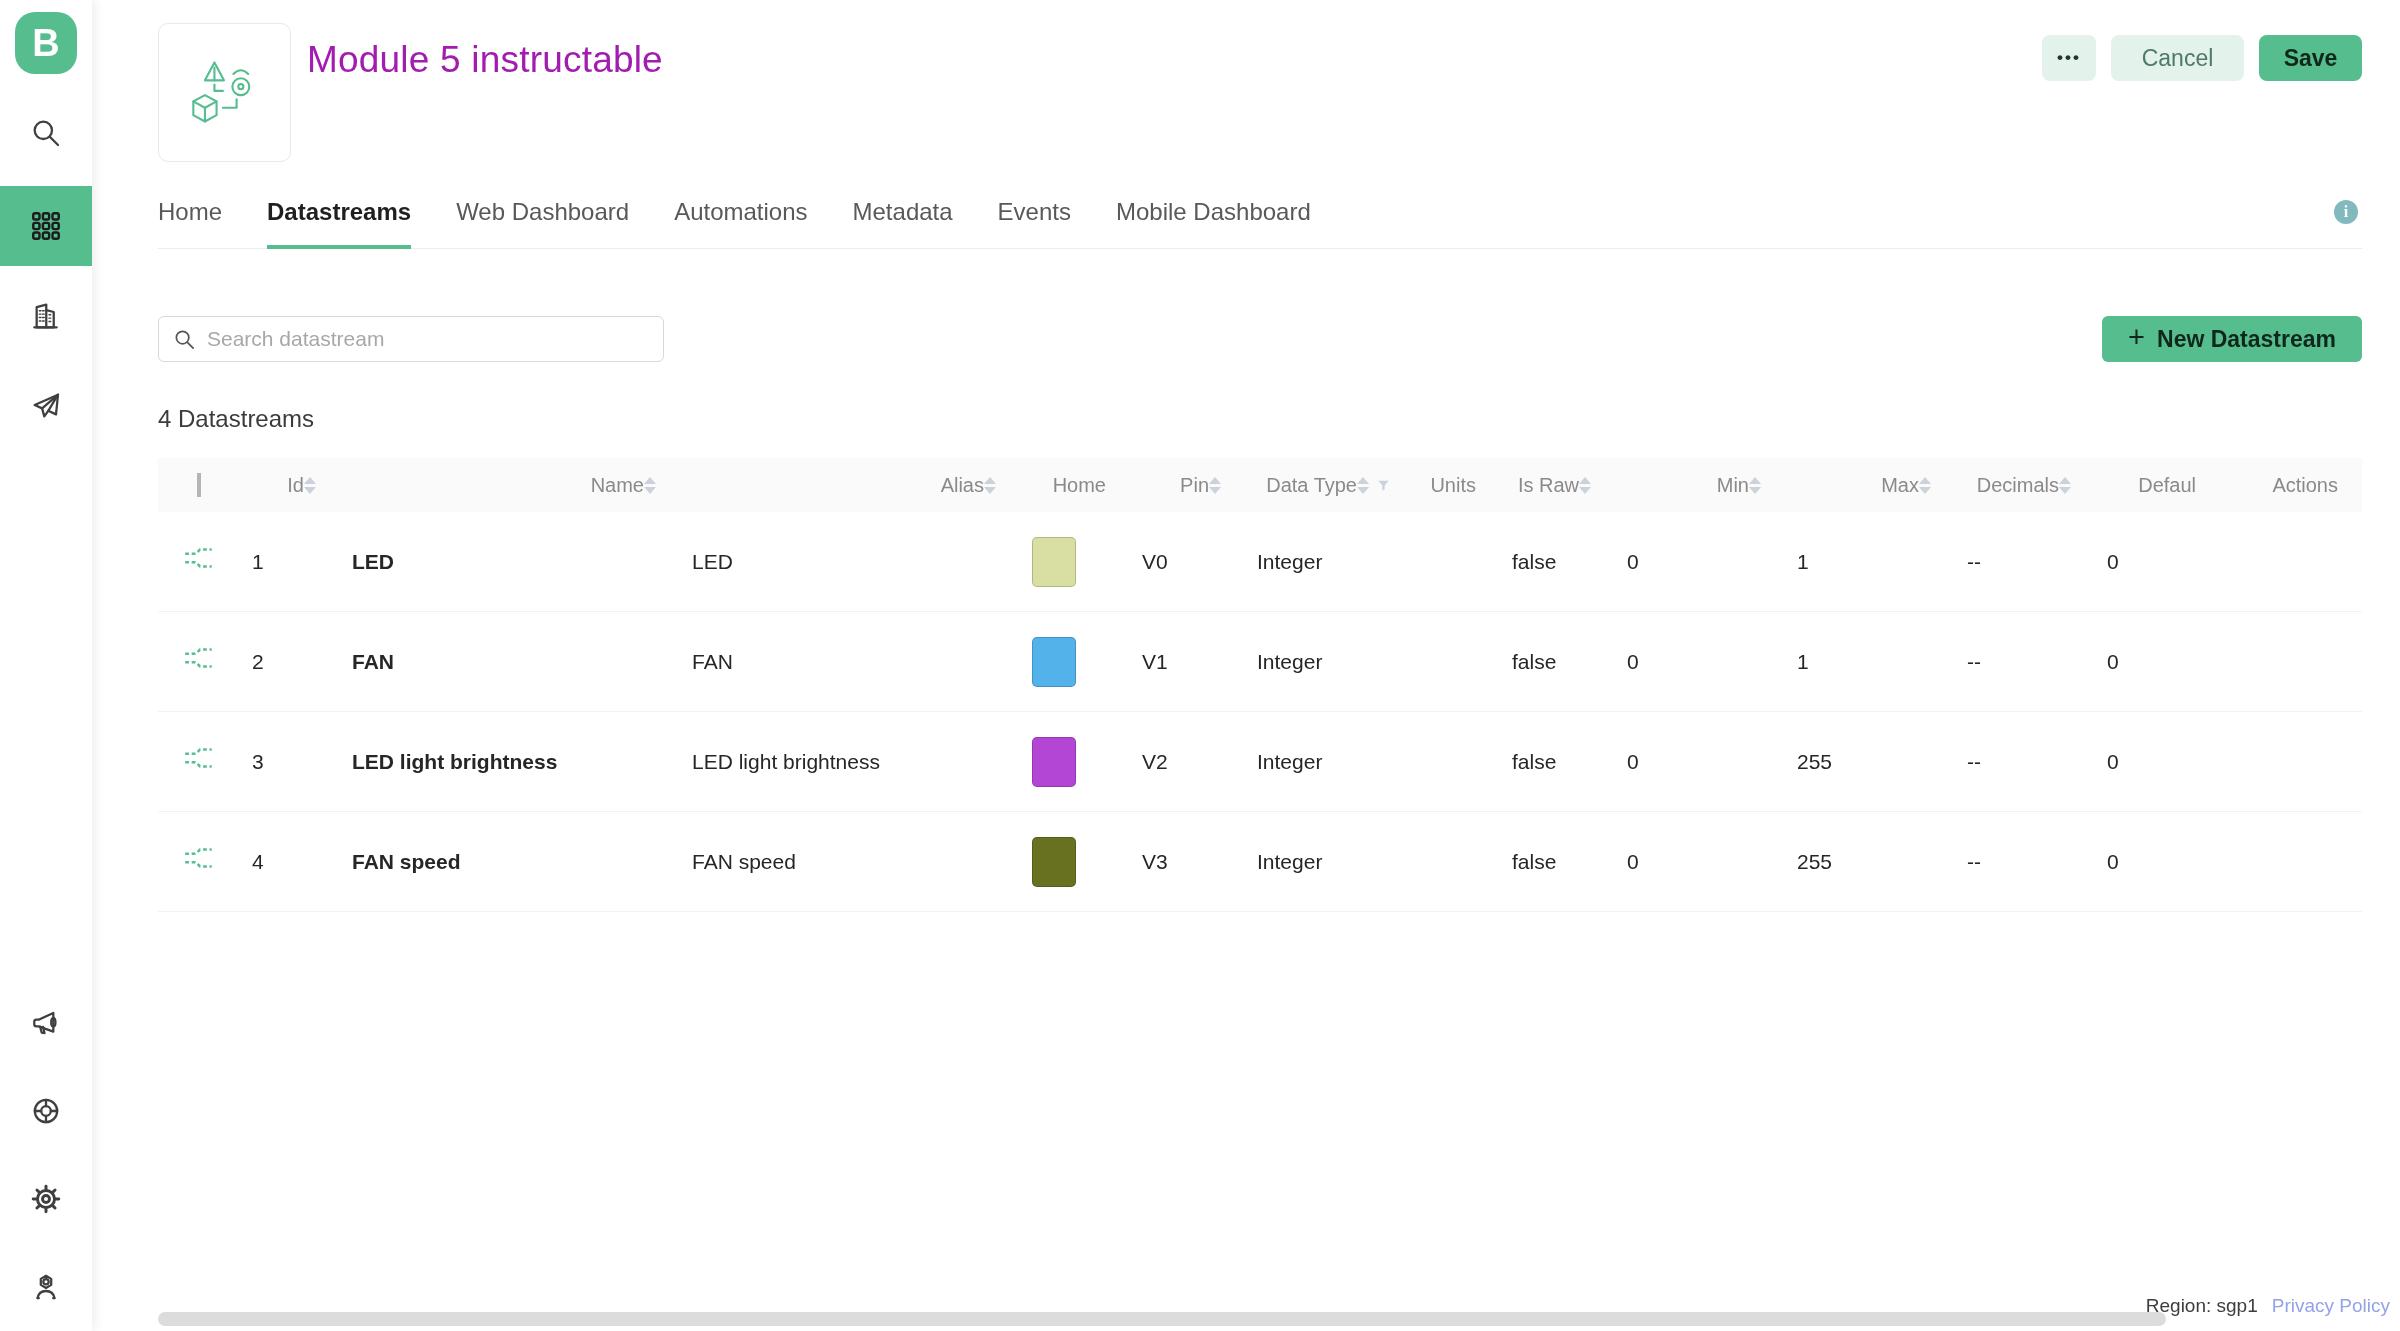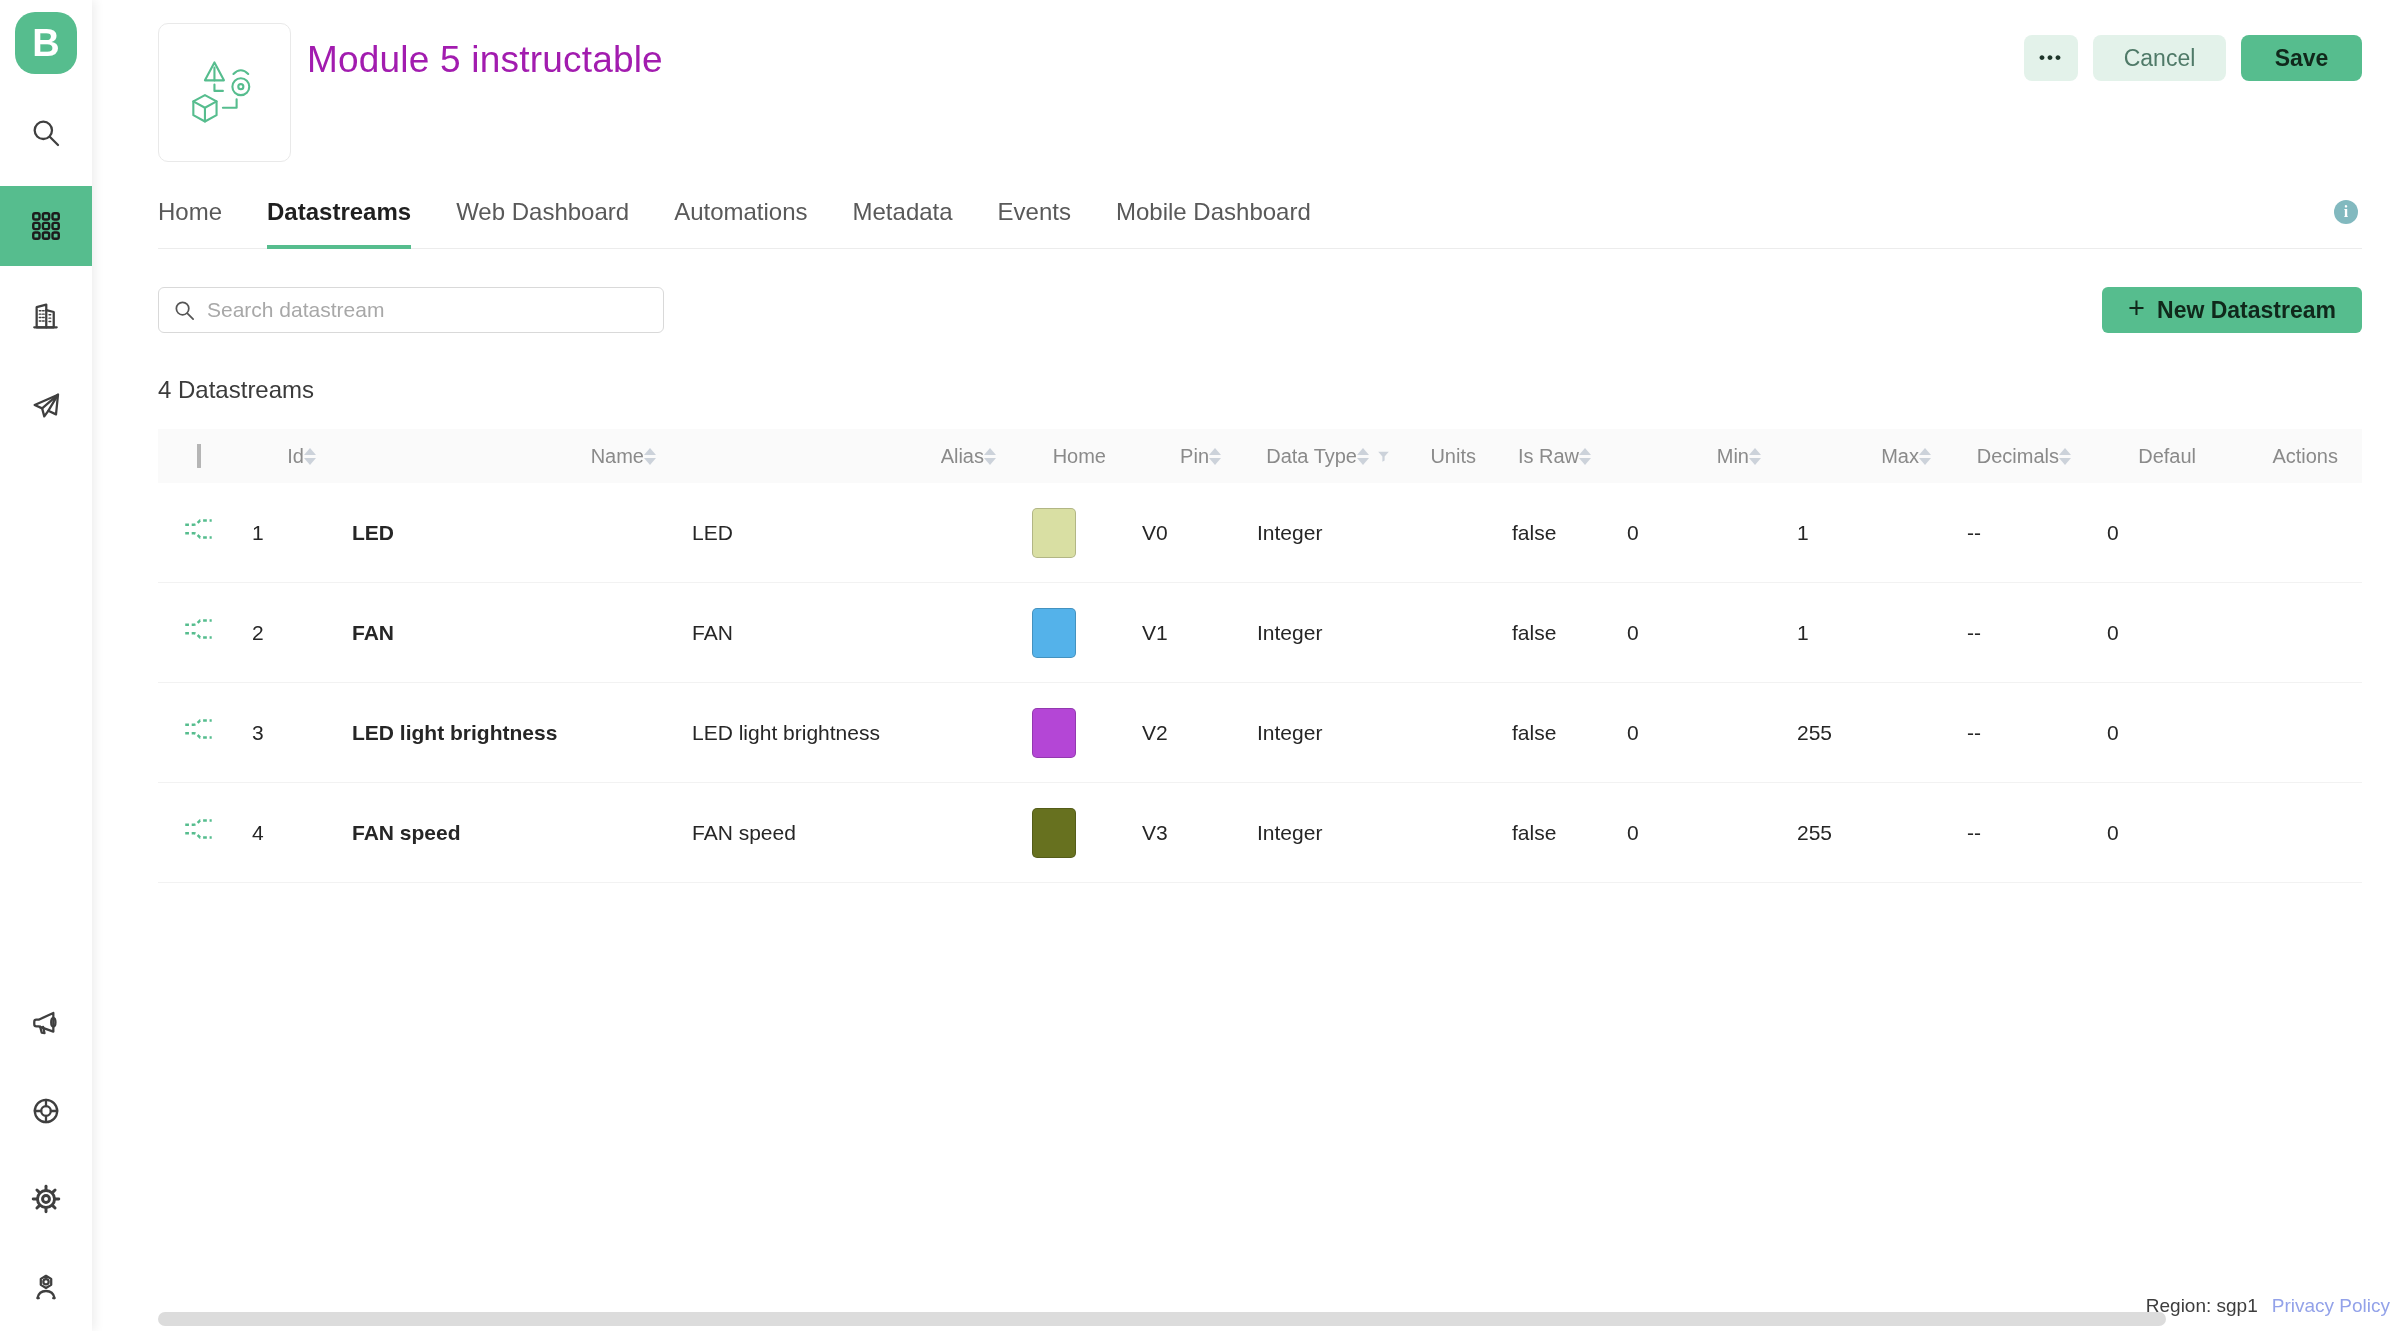--- a/index.html
+++ b/index.html
@@ -32,34 +32,34 @@
   .topbar{ display:flex; align-items:flex-start; padding-top:23px; }
   .device-tile{
     width:133px; height:139px; border:1px solid #e9e9e9; border-radius:10px; background:#fff;
     display:flex; align-items:center; justify-content:center;
   }
   .page-title{ margin:16px 0 0 16px; font-size:37px; font-weight:normal; color:#a21caf; letter-spacing:.2px; }
   .topbar-actions{ margin-left:auto; margin-top:12px; display:flex; gap:15px; }
   .btn{ height:46px; border:none; border-radius:8px; font-family:"Liberation Sans",sans-serif; font-size:23px; cursor:pointer; }
   .btn-more{ width:54px; background:#E3F2EA; color:#1e352a; font-size:17px; letter-spacing:2px; font-weight:bold; }
   .btn-cancel{ width:133px; background:#E3F2EA; color:#4f7a68; }
-  .btn-save{ width:121px; background:#56BD8E; color:#10281b; font-weight:bold; }
+  .btn-save{ width:103px; background:#56BD8E; color:#10281b; font-weight:bold; }
 
   
   .tabs-row{ position:relative; margin-top:36px; border-bottom:1px solid #ececec; display:flex; gap:45px;align-items:center; }
   .tab{ font-size:24px; color:#595959; padding-bottom:19px; cursor:pointer; border-bottom:4px solid transparent; margin-bottom:-1px; }
   .tab.active{ color:#1f1f1f; font-weight:bold; border-bottom-color:#56BD8E; }
   .info-dot{
     position:absolute; right:4px; top:2px; width:24px; height:24px; border-radius:50%;
     background:#82B9BF; color:#fff; font-family:"Liberation Serif",serif; font-size:16px; font-weight:bold;
     display:flex; align-items:center; justify-content:center; cursor:pointer;
   }
 
   
-  .toolbar{ margin-top:38px; display:flex; justify-content:space-between; align-items:center; }
+  .toolbar{ margin-top:67px; display:flex; justify-content:space-between; align-items:center; }
   .searchbox{
     width:506px; height:46px; border:1px solid #d9d9d9; border-radius:6px; background:#fff;
     display:flex; align-items:center; padding:0 14px; gap:11px;
   }
   .searchbox input{ border:none; outline:none; flex:1; font-size:21px; color:#333; font-family:"Liberation Sans",sans-serif; background:transparent; }
   .searchbox input::placeholder{ color:#a8a8a8; }
   .btn-new{
     height:46px; background:#56BD8E; border:none; border-radius:6px; color:#10281b;
     font-size:23px; font-weight:bold; padding:0 26px; display:flex; align-items:center; gap:12px; cursor:pointer;
     font-family:"Liberation Sans",sans-serif;

